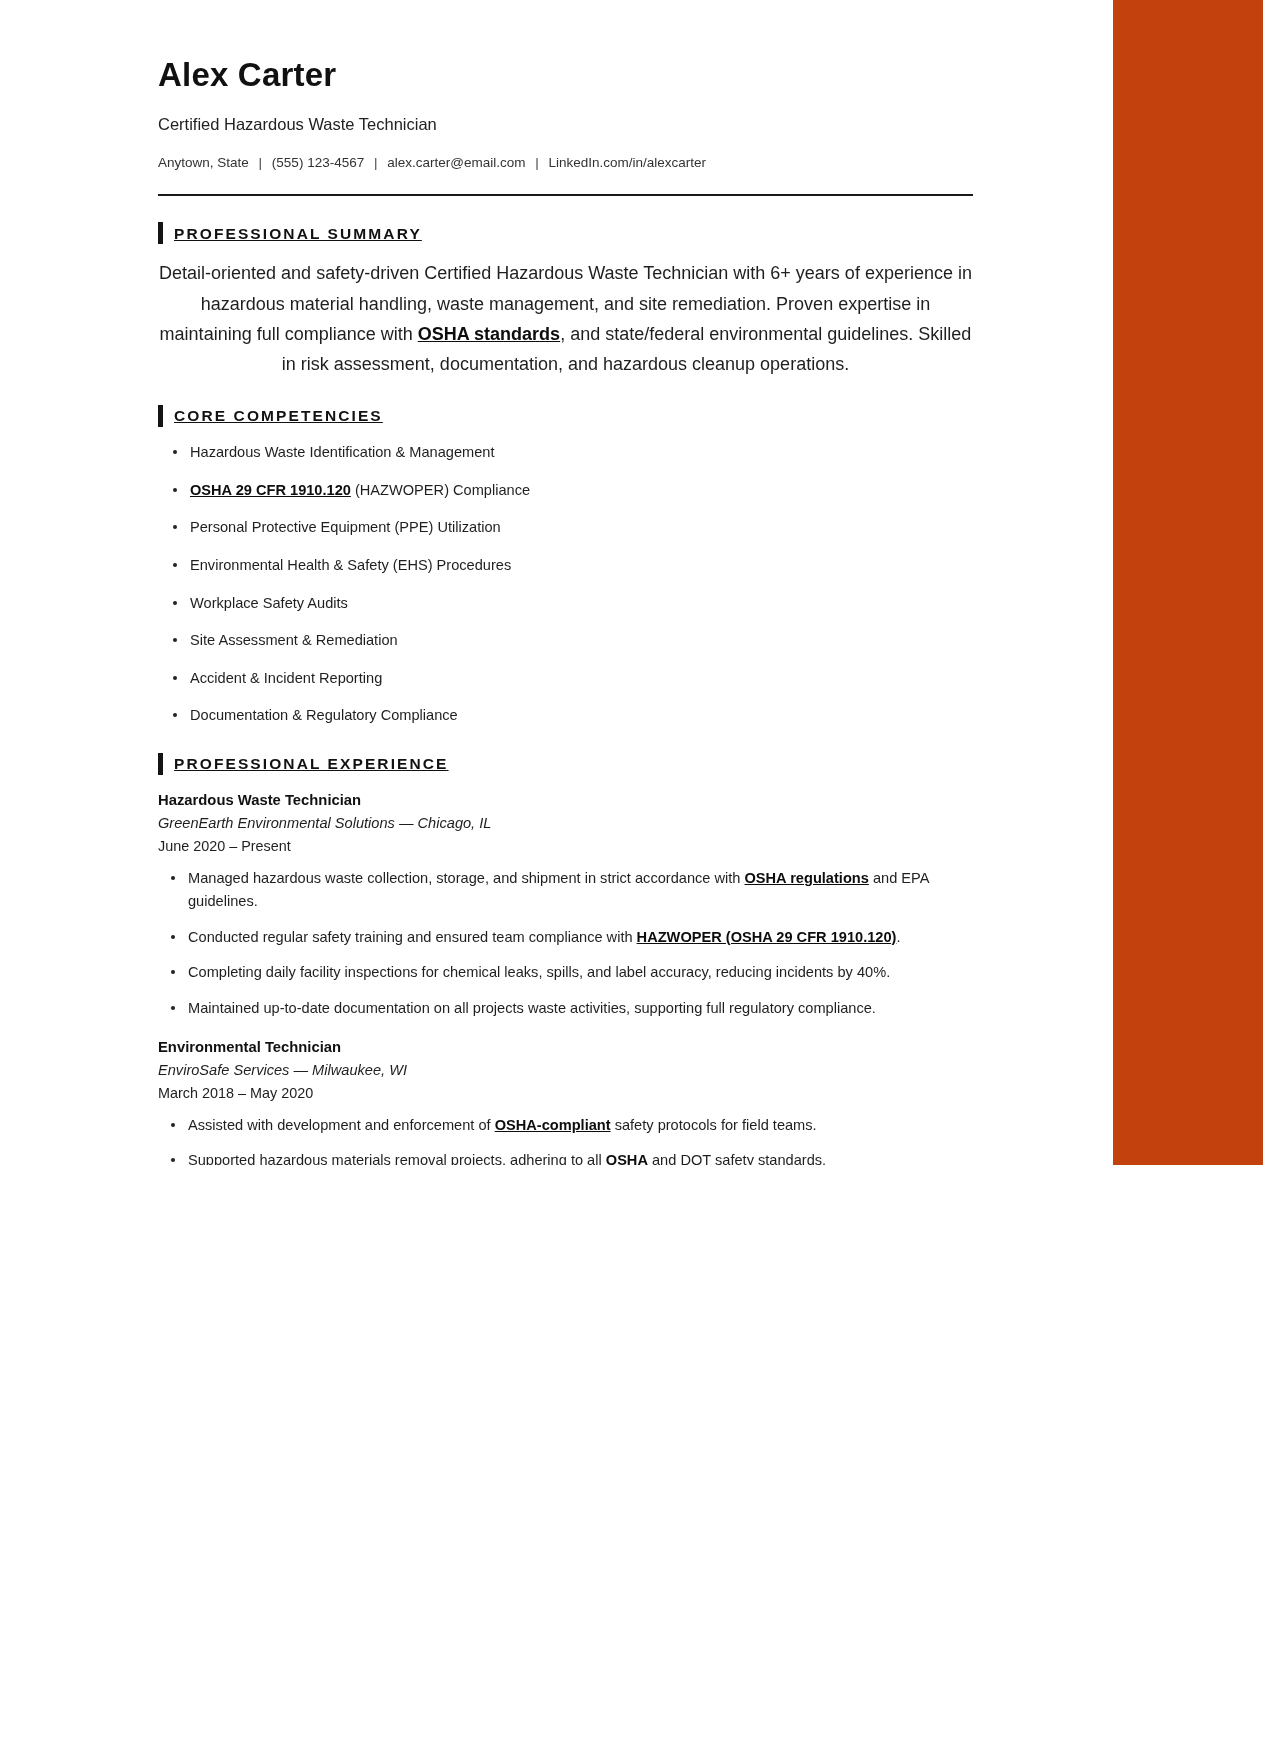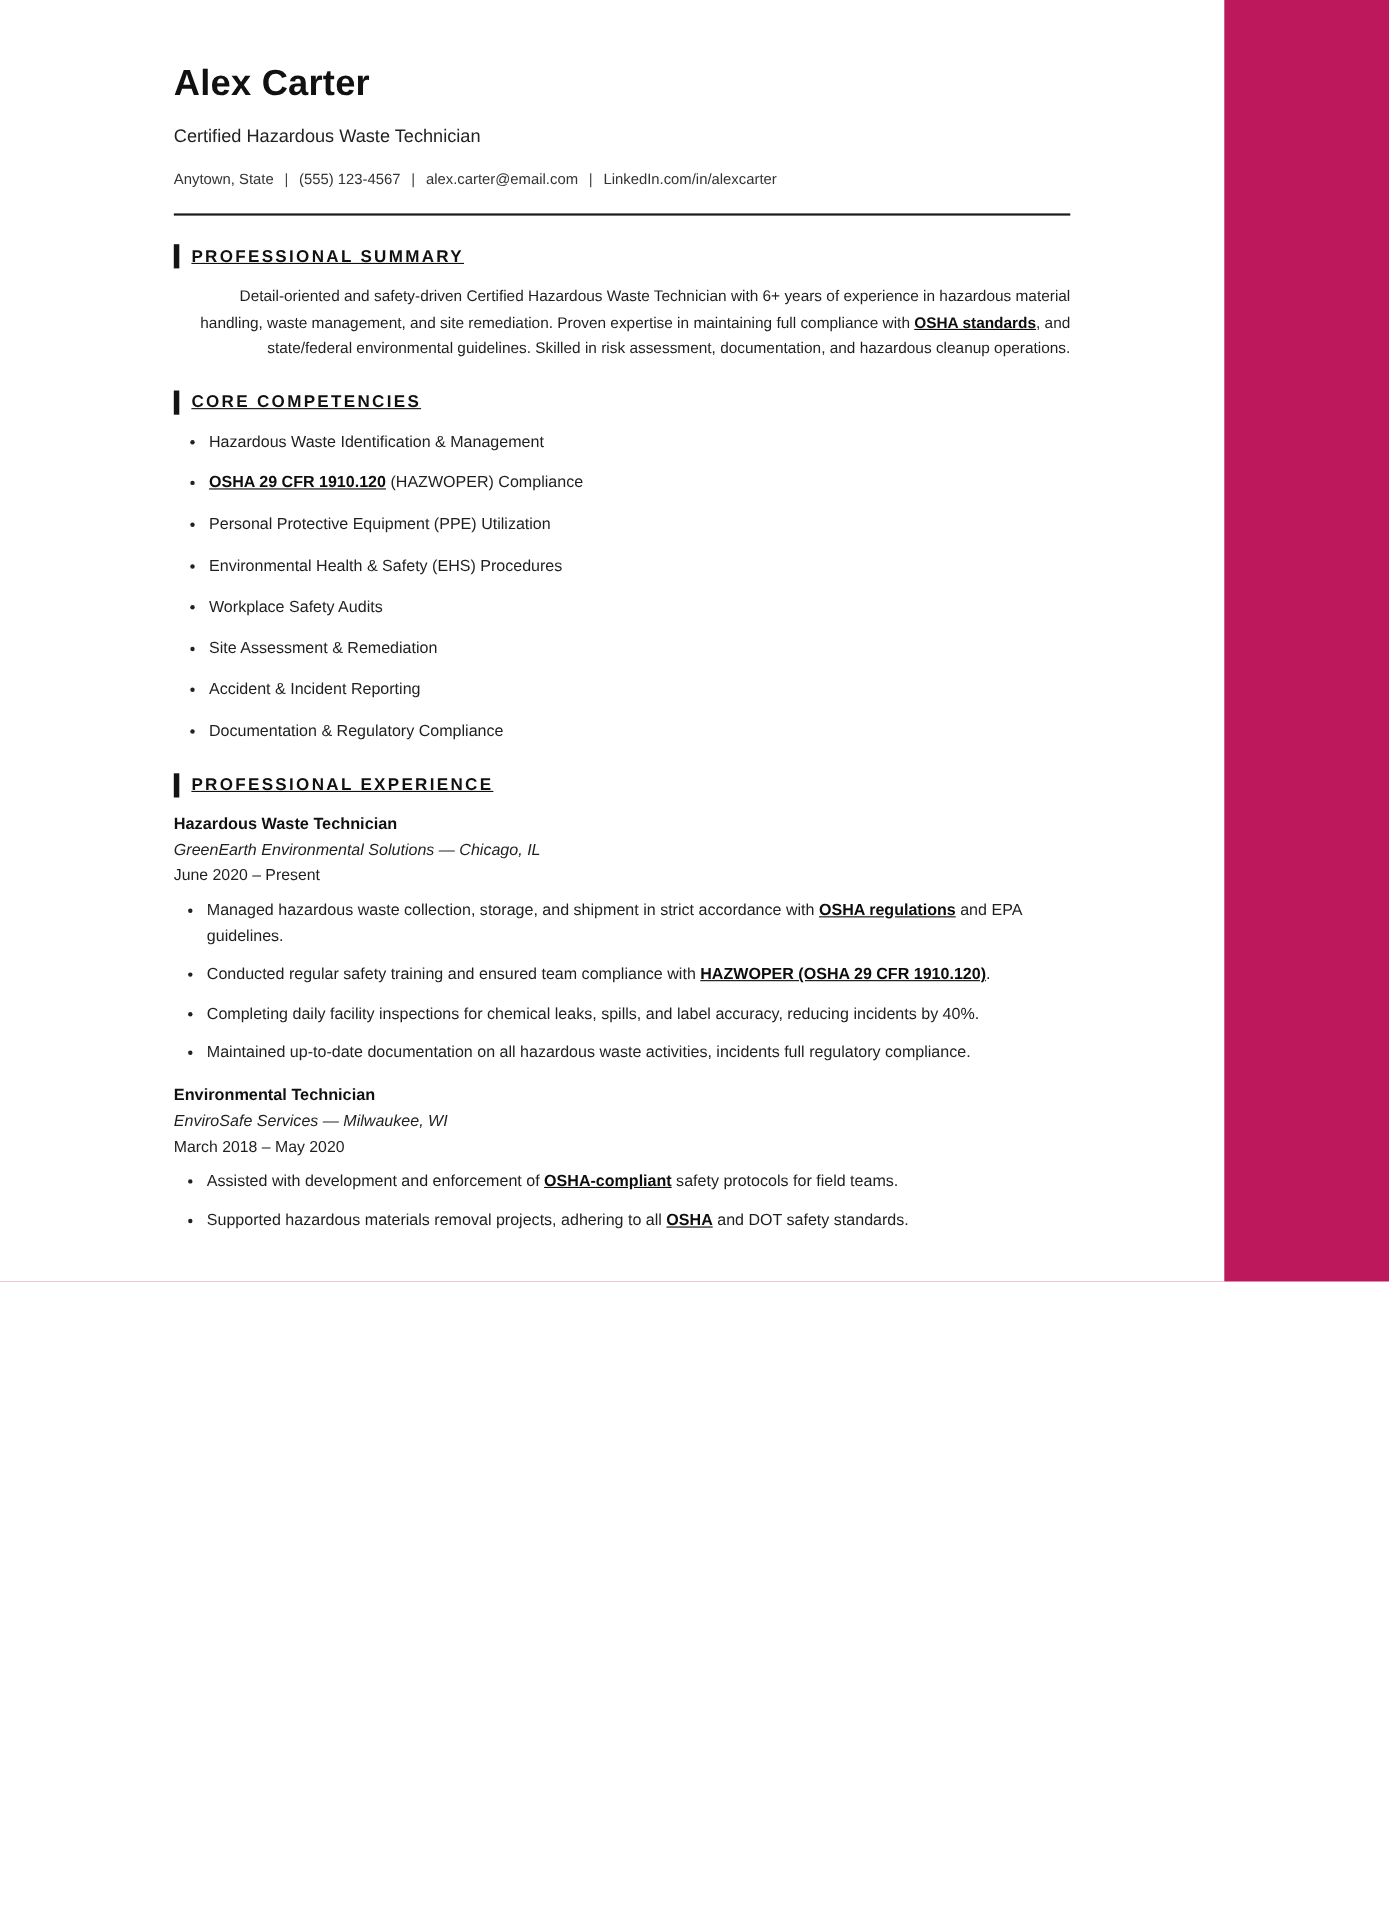--- a/index.html
+++ b/index.html
@@ -8,21 +8,21 @@
     background: #e9e9e9;
   }
   body {
     font-family: "Liberation Sans", sans-serif;
     -webkit-font-smoothing: antialiased;
   }
   .page {
     position: relative;
     width: 1263px;
     height: 1747px;
-    background: #be185d;
+    background: #c2410c;
     overflow: hidden;
     box-sizing: border-box;
   }
   .sheet {
     position: absolute;
     left: 0;
     top: 0;
     width: 1113px;
     height: 1165px;
     background: #ffffff;
@@ -92,25 +92,25 @@
     font-weight: bold;
     letter-spacing: 2.1px;
     color: #111111;
     text-transform: uppercase;
     line-height: 1;
     text-decoration: underline;
   }
 
   
   .para {
-    font-size: 14px;
+    font-size: 18px;
     color: #1f1f1f;
     line-height: 1.68;
     margin: 0;
-    text-align: right;
+    text-align: center;
   }
   b.kw {
     font-weight: bold;
     text-decoration: underline;
     color: #0d0d0d;
   }
 
   ul.bullets {
     margin: 0;
     padding: 0 0 0 32px;
@@ -226,21 +226,21 @@
         </div>
         <div id="job-list">
             <div class="job">
               <div class="job-title">Hazardous Waste Technician</div>
               <div class="job-org">GreenEarth Environmental Solutions — Chicago, IL</div>
               <div class="job-dates">June 2020 – Present</div>
               <ul class="bullets job">
                 <li><span>Managed hazardous waste collection, storage, and shipment in strict accordance with </span><b class="kw">OSHA regulations</b><span> and EPA guidelines.</span></li>
                 <li><span>Conducted regular safety training and ensured team compliance with </span><b class="kw">HAZWOPER (OSHA 29 CFR 1910.120)</b><span>.</span></li>
                 <li><span>Completing daily facility inspections for chemical leaks, spills, and label accuracy, reducing incidents by 40%.</span></li>
-                <li><span>Maintained up-to-date documentation on all hazardous waste activities, incidents full regulatory compliance.</span></li>
+                <li><span>Maintained up-to-date documentation on all projects waste activities, supporting full regulatory compliance.</span></li>
               </ul>
             </div>
             <div class="job">
               <div class="job-title">Environmental Technician</div>
               <div class="job-org">EnviroSafe Services — Milwaukee, WI</div>
               <div class="job-dates">March 2018 – May 2020</div>
               <ul class="bullets job">
                 <li><span>Assisted with development and enforcement of </span><b class="kw">OSHA-compliant</b><span> safety protocols for field teams.</span></li>
                 <li><span>Supported hazardous materials removal projects, adhering to all </span><b class="kw">OSHA</b><span> and DOT safety standards.</span></li>
               </ul>

